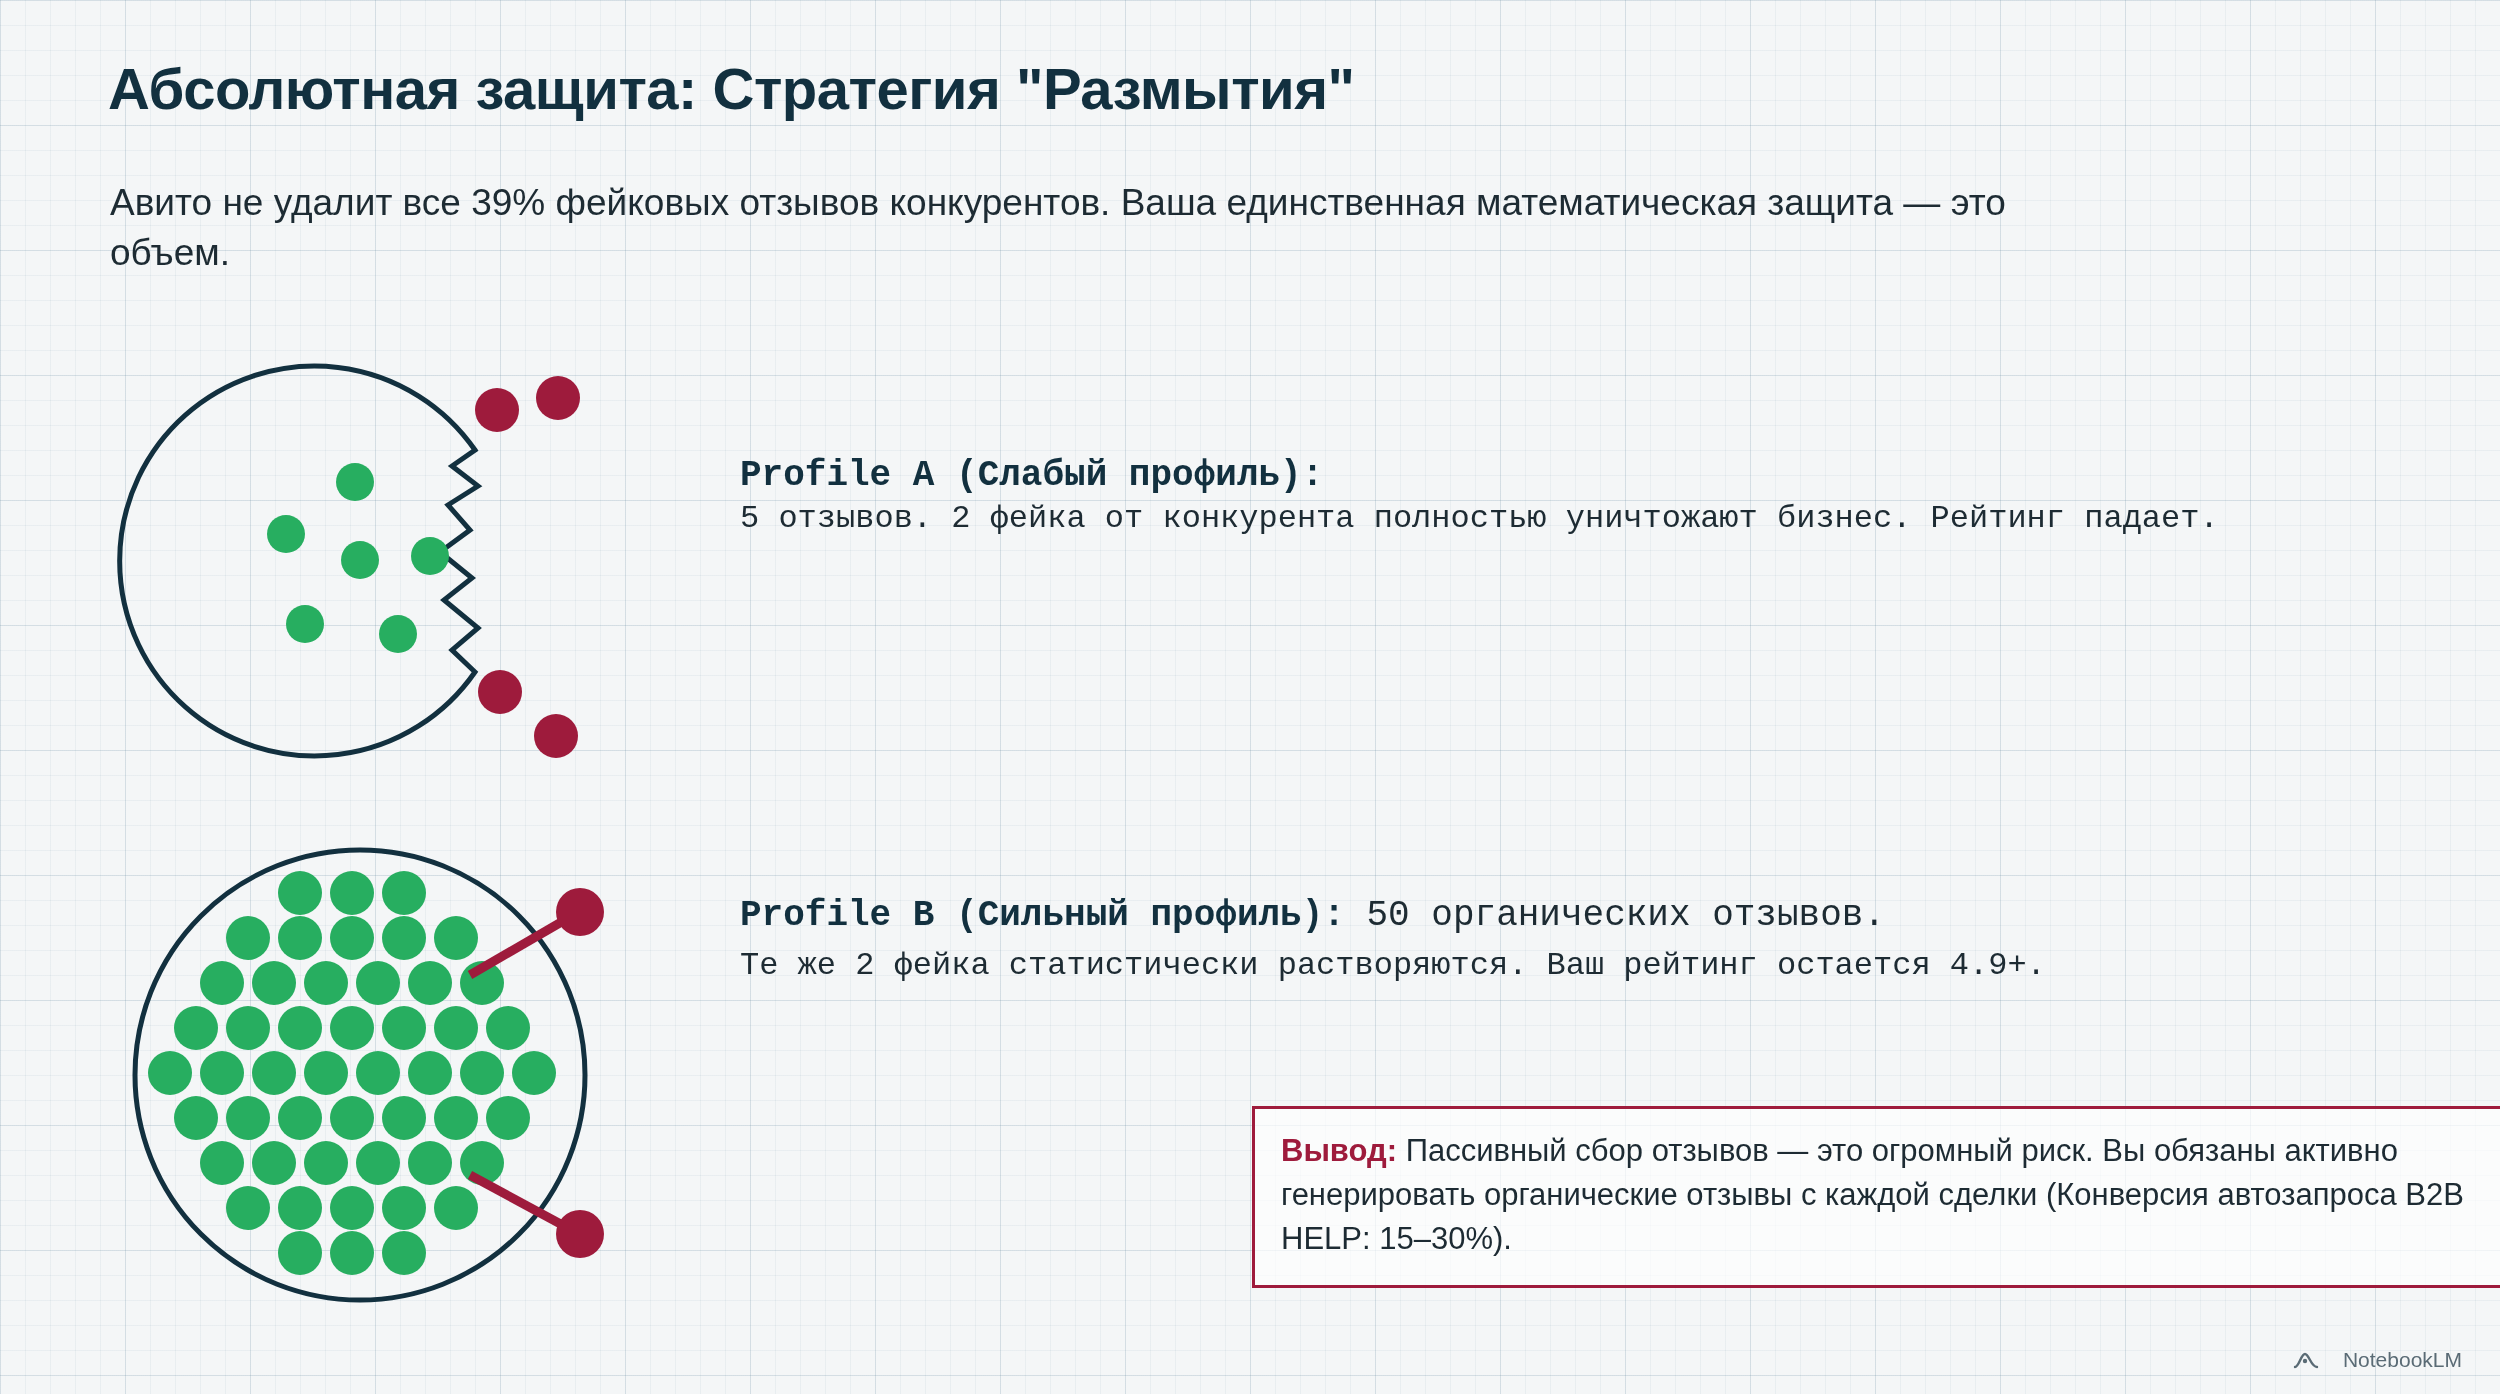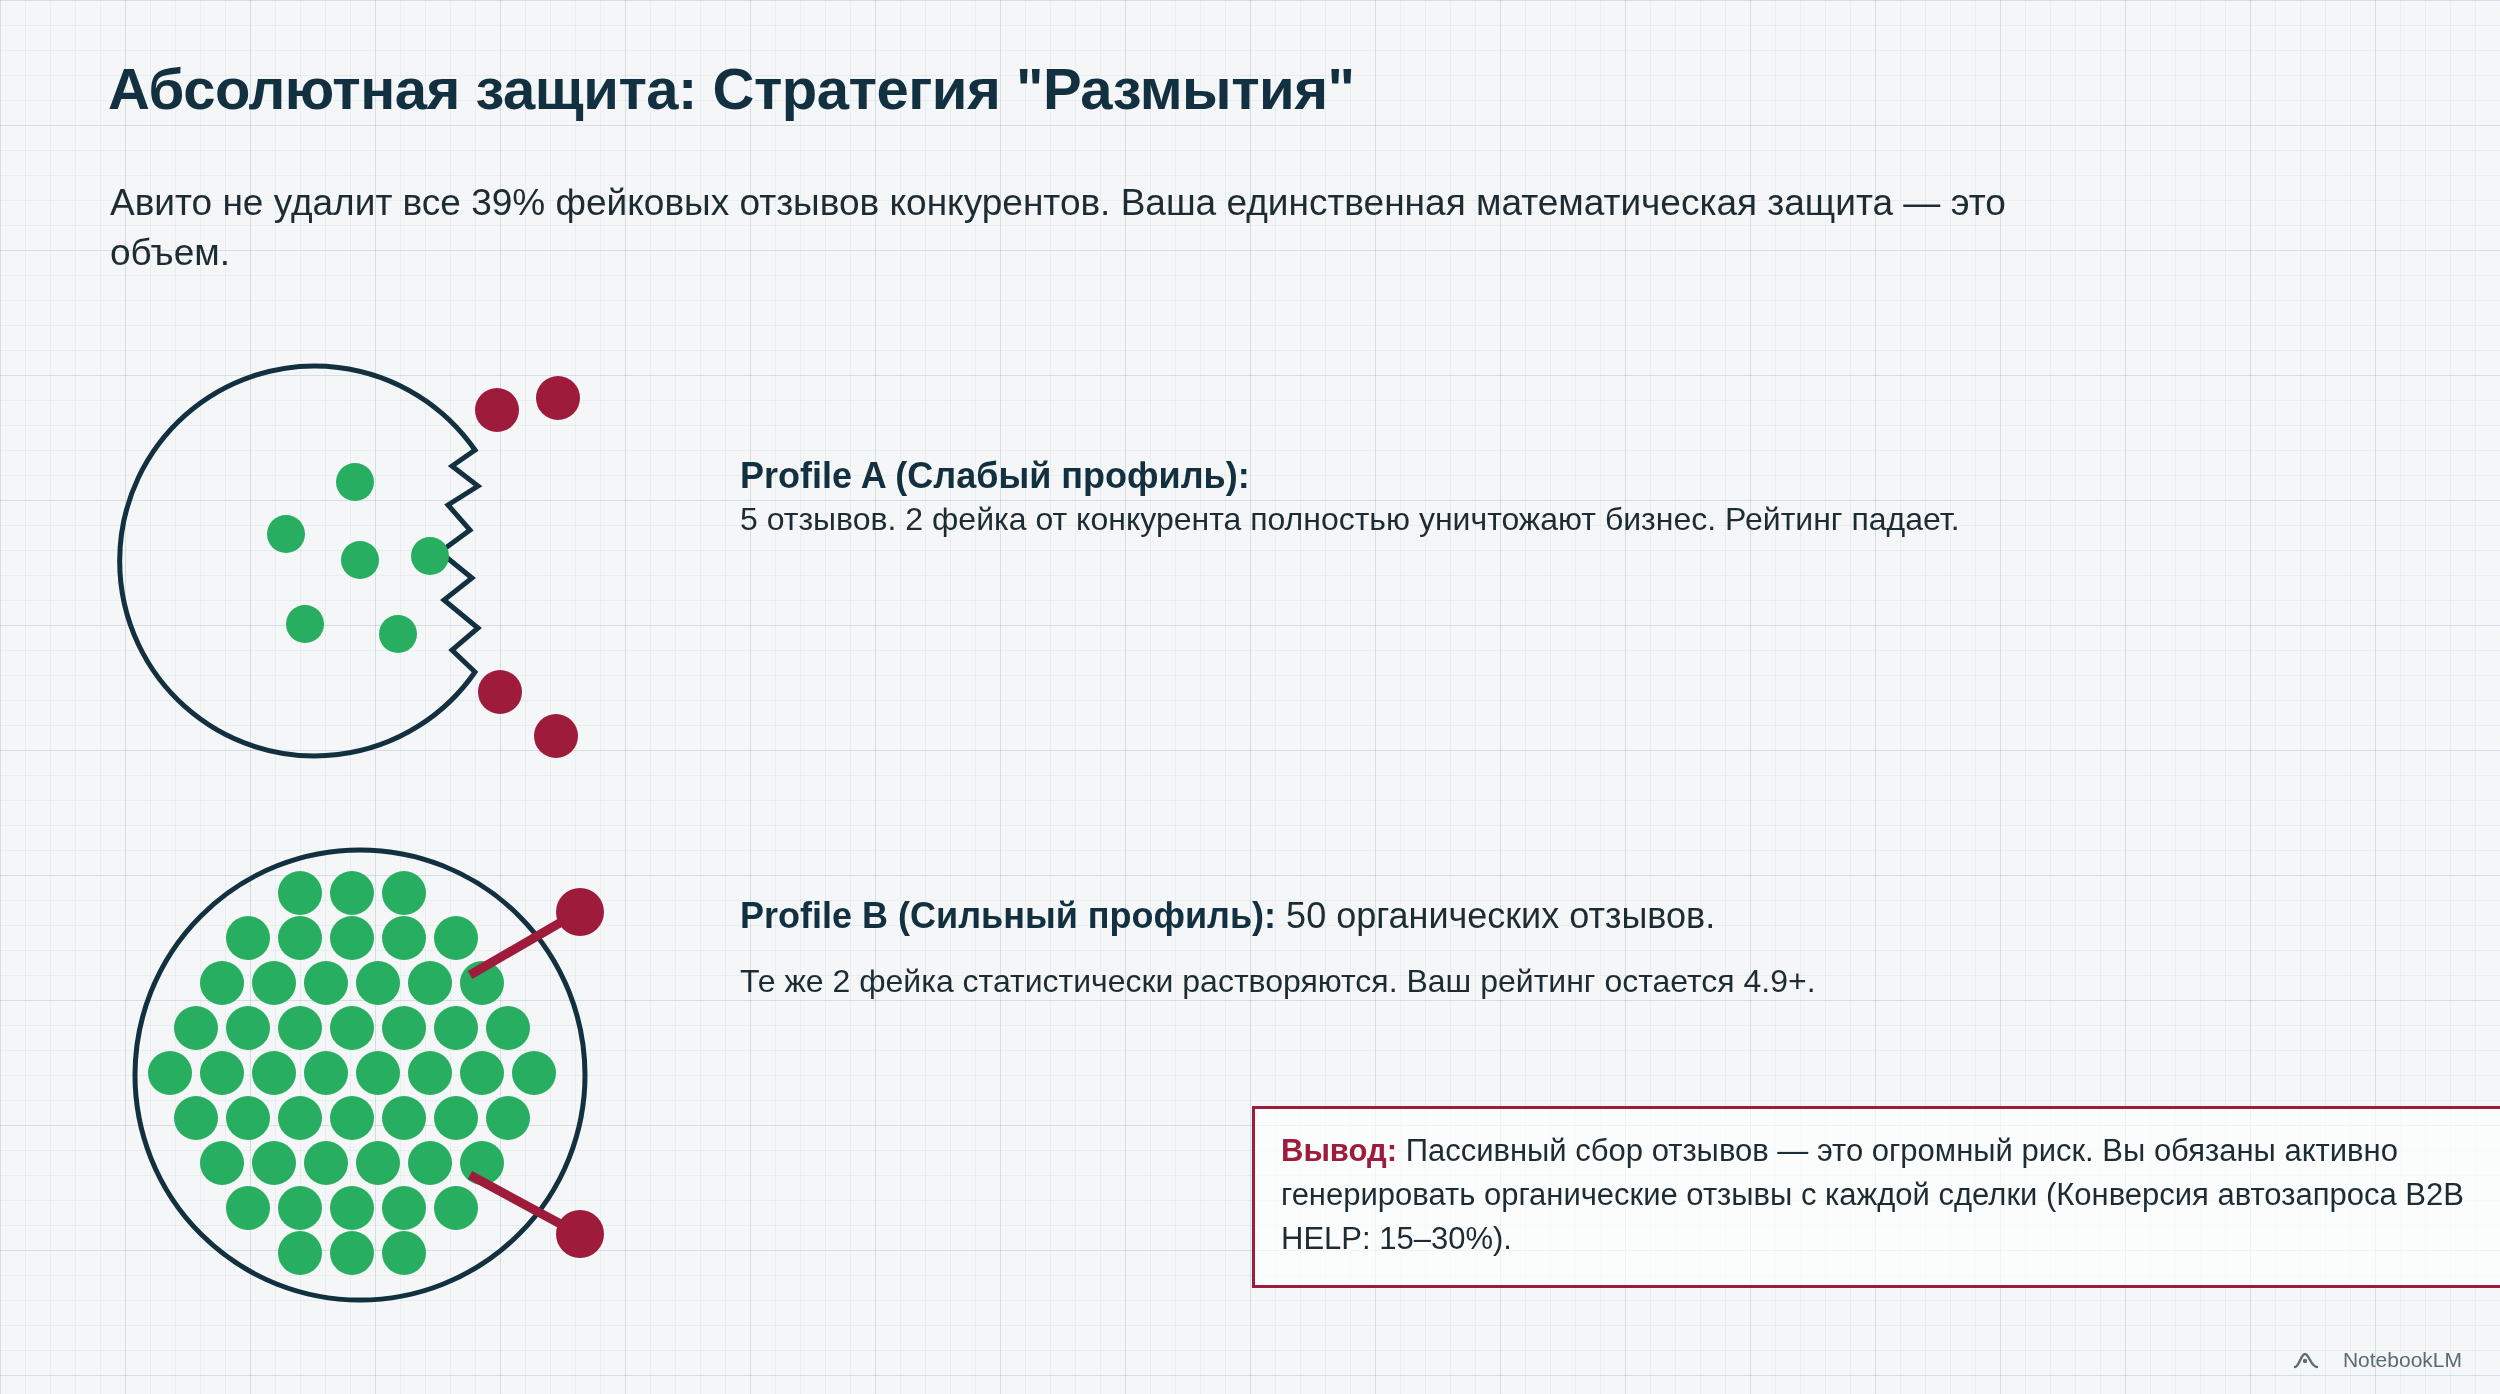--- a/index.html
+++ b/index.html
@@ -40,20 +40,21 @@
     line-height: 1.36;
     color: #1d2b33;
   }
   .svg-area {
     position: absolute;
     left: 0;
     top: 0;
   }
   .block {
     position: absolute;
+    font-family: Liberation Mono, monospace;
   }
   .block-a {
     left: 740px;
     top: 455px;
     width: 1650px;
   }
   .block-b {
     left: 740px;
     top: 890px;
     width: 1680px;
@@ -65,21 +66,21 @@
   }
   .blk-body {
     font-size: 32px;
     color: #1d2b33;
     line-height: 1.42;
   }
   .blk-line-first {
     font-size: 36px;
     color: #1d2b33;
     line-height: 1.42;
-    margin-bottom: 18px;
+    margin-bottom: 2px;
   }
   .concl {
     position: absolute;
     left: 1252px;
     top: 1106px;
     width: 1308px;
     border: 3px solid #9e1b3c;
     background: rgba(255,255,255,0.65);
     padding: 20px 26px 24px 26px;
     box-sizing: border-box;

